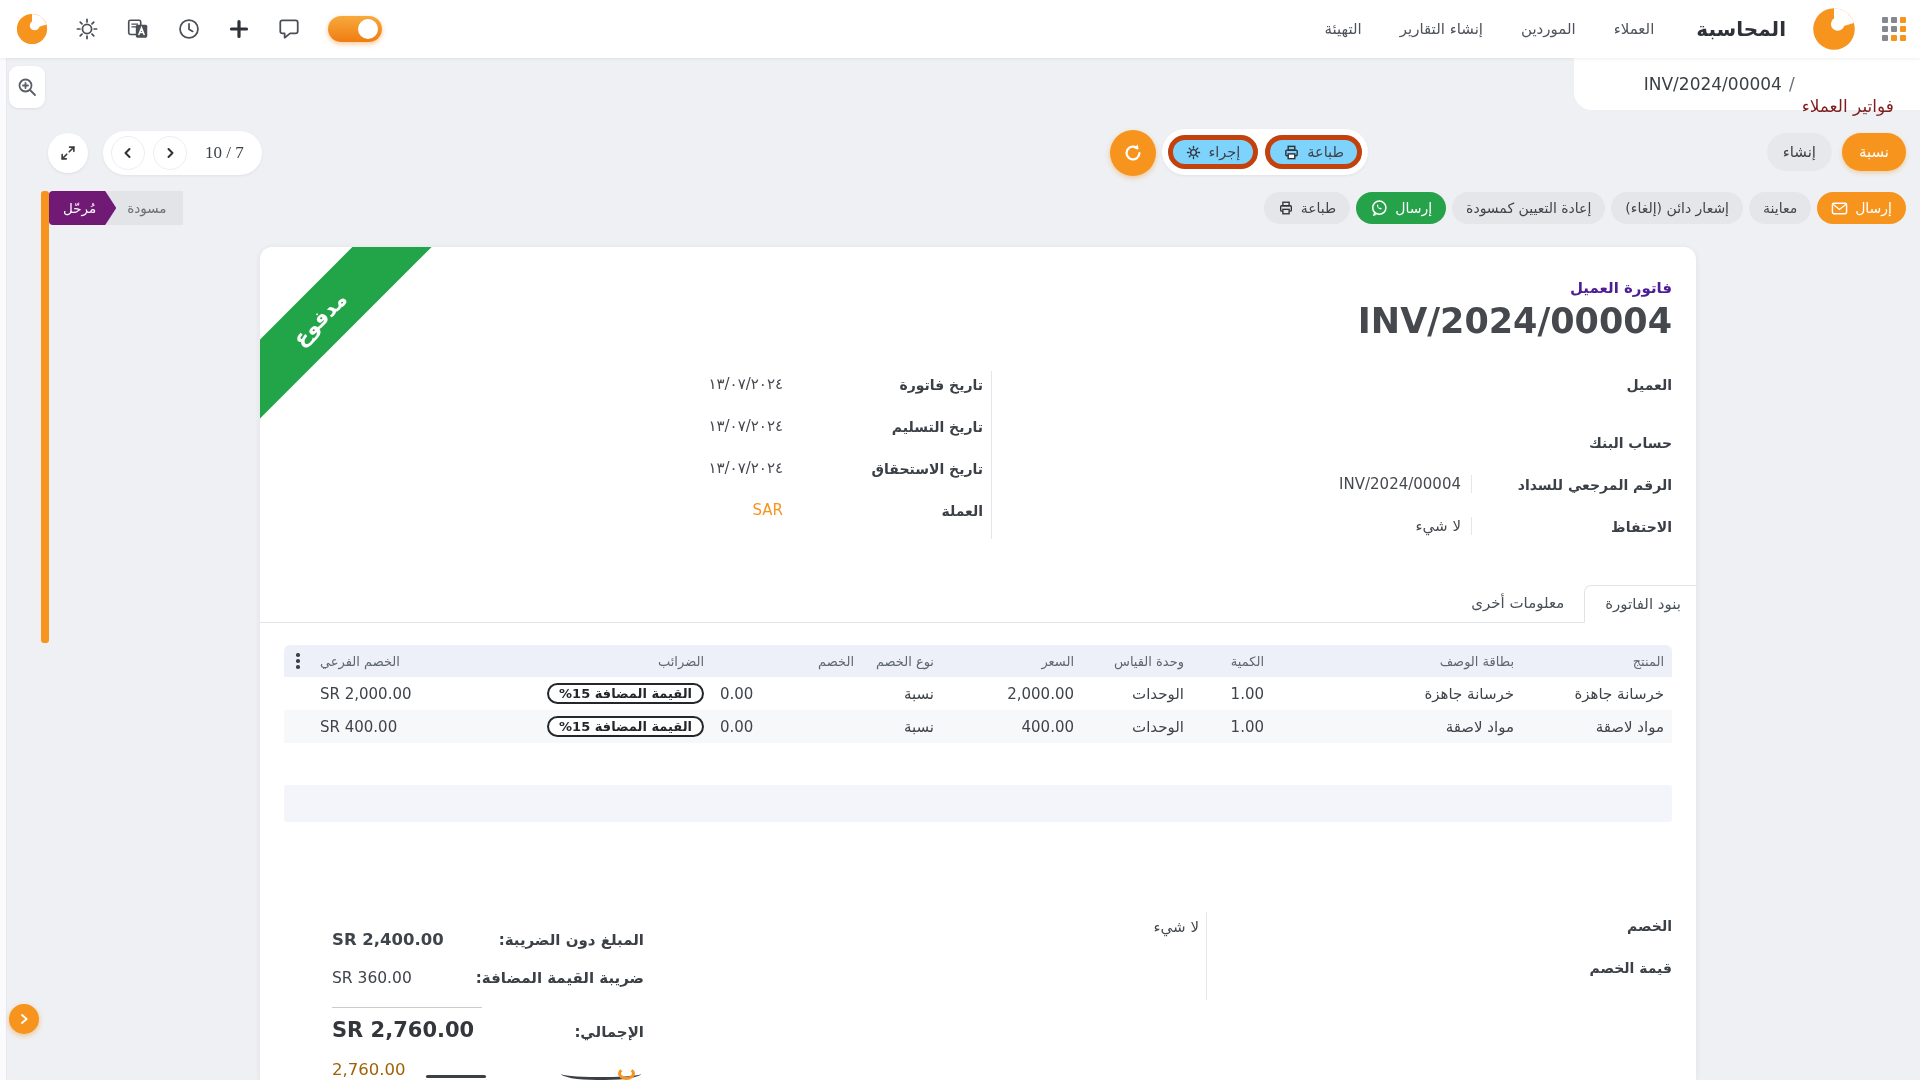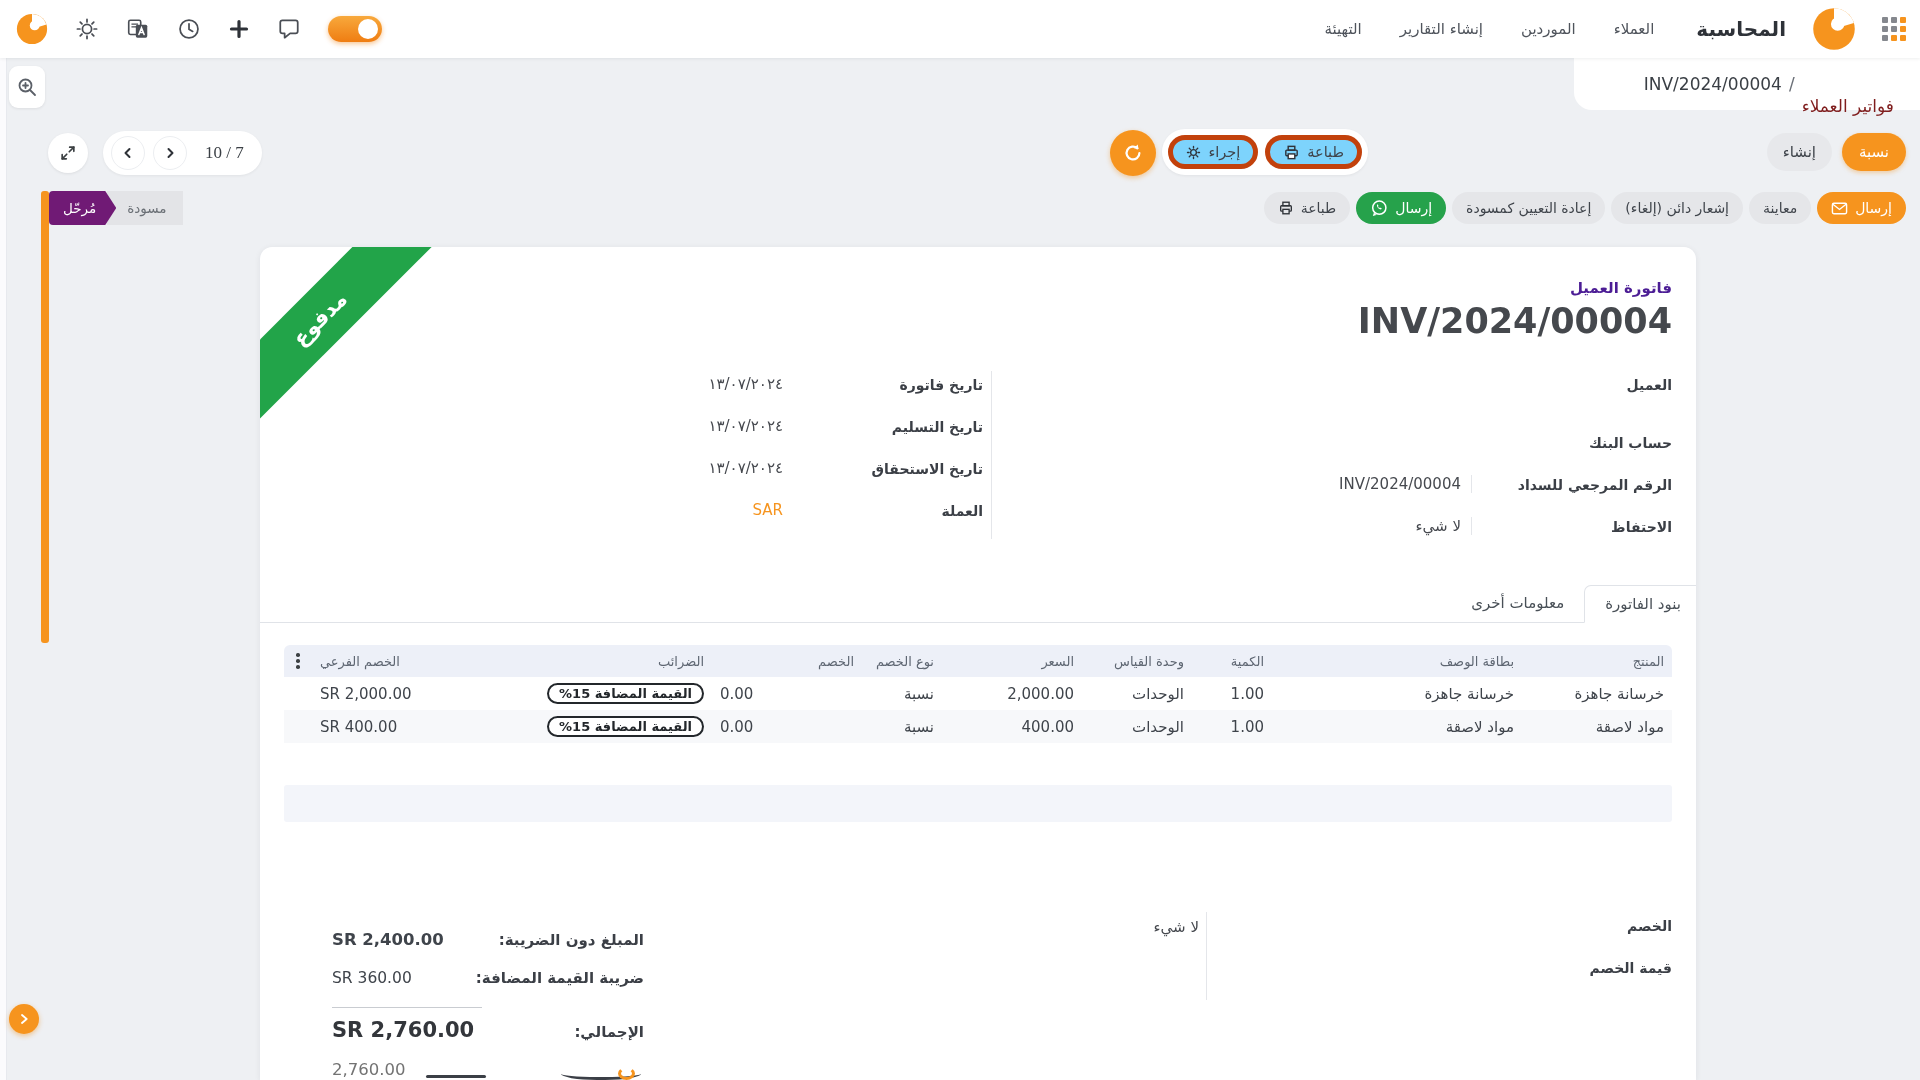--- a/index.html
+++ b/index.html
@@ -106,21 +106,21 @@
   .b-label{position:absolute;font-size:14px;font-weight:700;color:#3b3f46;white-space:nowrap;}
   .disc-sep{position:absolute;right:489px;top:2px;height:88px;border-left:1px solid #e4e6ea;}
   .disc-val{position:absolute;right:497px;top:8px;font-size:15px;color:#46494f;}
   .totals{position:absolute;left:72px;top:20px;width:312px;}
   .trow{display:flex;align-items:baseline;margin-bottom:20px;}
   .tlabel{width:160px;font-size:15px;font-weight:700;color:#3b3f46;white-space:nowrap;}
   .tval{flex:1;text-align:left;font-size:15.5px;color:#3f444b;white-space:nowrap;}
   .tval.bold{font-weight:700;font-size:16.5px;}
   .tdivider{width:150px;border-top:1px solid #c9ccd1;margin:2px 0 10px;margin-right:auto;}
   .tval.grand{font-weight:700;font-size:21px;color:#33363b;}
-  .footer-amt{position:absolute;left:72px;top:150px;font-size:16.5px;color:#737373;}
+  .footer-amt{position:absolute;left:72px;top:150px;font-size:16.5px;color:#a16207;}
   .decor-line{position:absolute;left:166px;top:165px;width:60px;height:2.5px;background:#3b3f46;border-radius:2px;}
   .decor-curve{position:absolute;left:301px;top:156px;width:80px;height:14px;border-bottom:3px solid #3b3f46;border-radius:0 0 45% 45%;}
   .decor-orange{position:absolute;left:358px;top:157px;width:17px;height:13px;border:3px solid #f6941e;border-top-color:transparent;border-radius:50%;}
 
   .drawer-btn{position:absolute;left:9px;top:1004px;width:30px;height:30px;border-radius:50%;border:none;background:#f6941e;box-shadow:0 2px 5px rgba(240,140,20,.45);display:flex;align-items:center;justify-content:center;cursor:pointer;z-index:15;}
 </style>
 </head>
 <body>
 
 <div class="stage">

